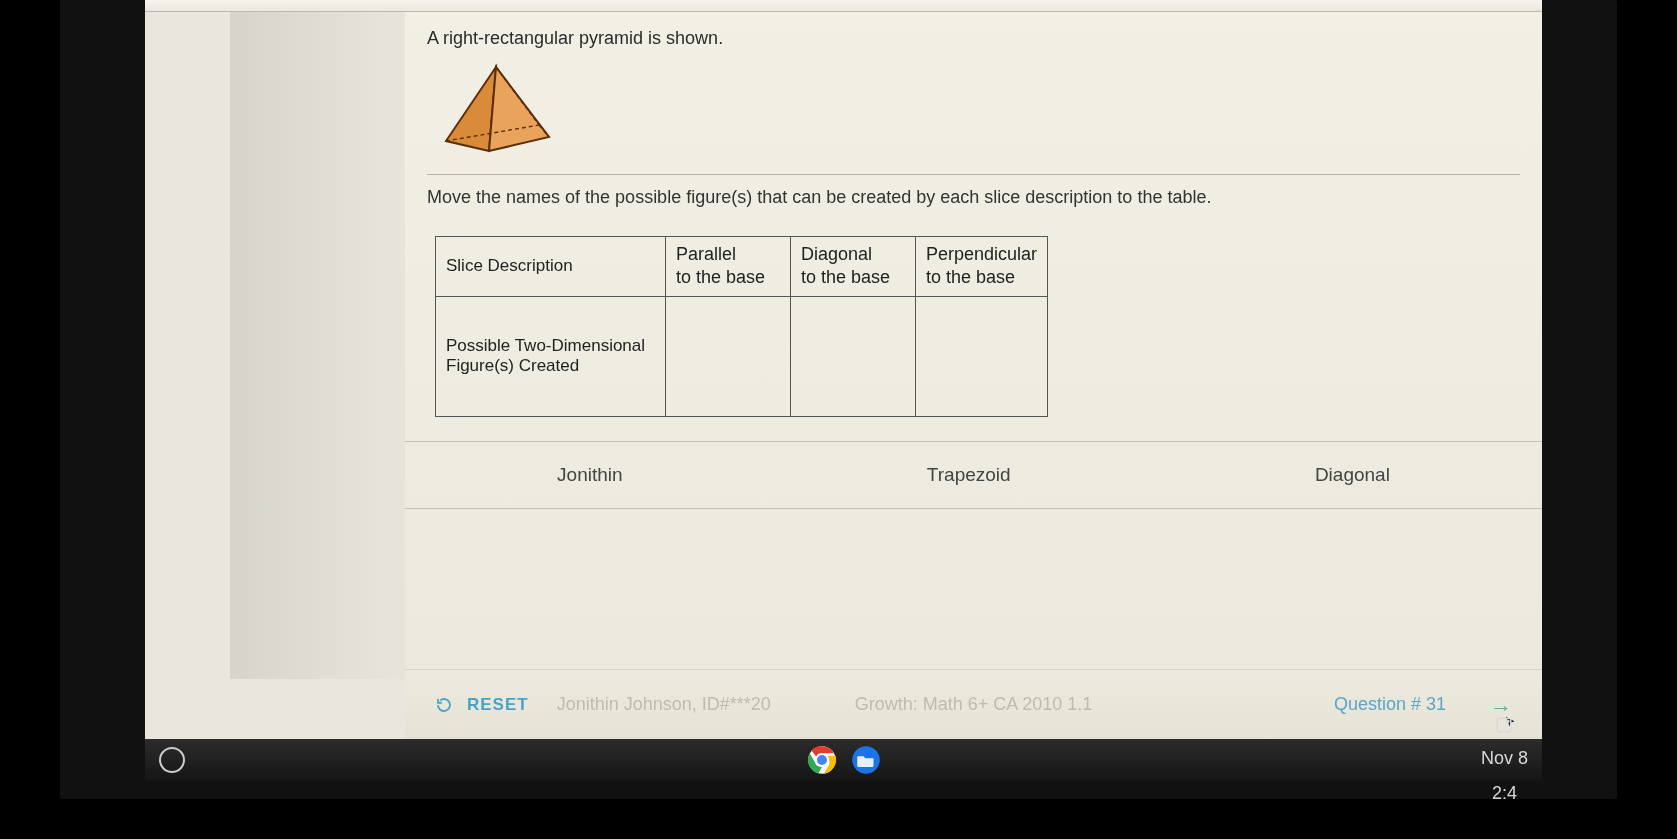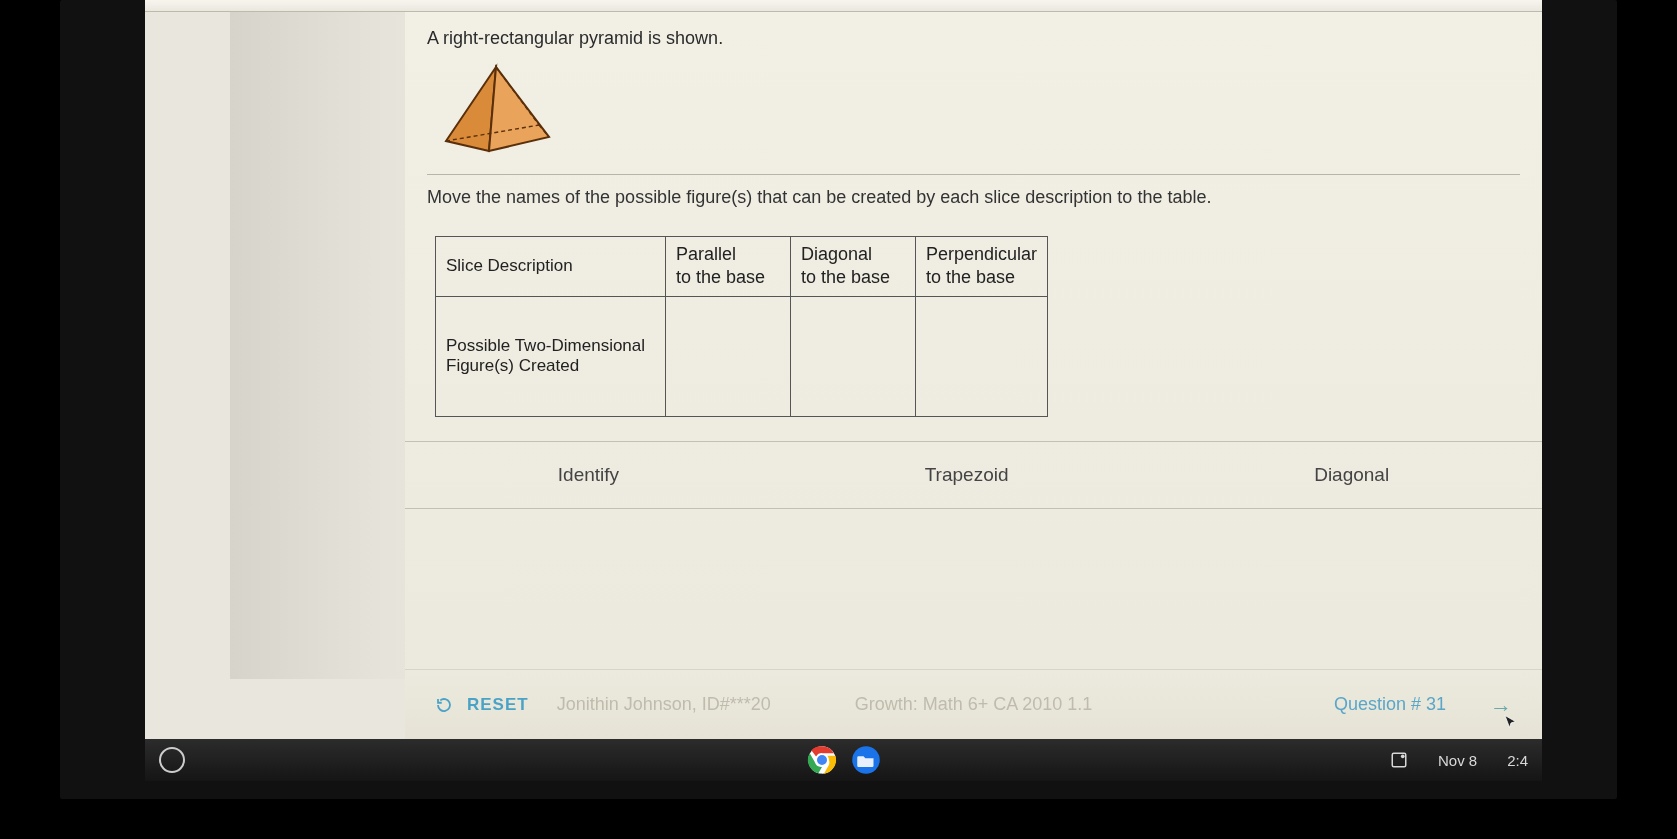--- a/index.html
+++ b/index.html
@@ -130,21 +130,21 @@
     cursor:pointer;
   }
   .shelf .center-icons {
     position:absolute; left:50%; transform:translateX(-50%);
     display:flex; gap:14px; align-items:center;
   }
   .shelf .chrome-icon, .shelf .files-icon {
     width:30px;height:30px;border-radius:50%;cursor:pointer;
   }
   .shelf .right {
-    margin-left:auto; display:flex; align-items:center; gap:30px; font-size:15px;color:#d8d8d8;
+    margin-left:auto; display:flex; align-items:center; gap:14px; font-size:18px;color:#d8d8d8;flex-direction:column;
   }
   .shelf .tray-icon{width:18px;height:18px;fill:#d8d8d8;}
   
   .left-fade{
     position:absolute;left:85px;top:12px;width:260px;bottom:60px;
     background: linear-gradient(90deg,#6b6a63 0%, #d9d6ca 60%, #ebe8dd 100%);
     opacity:.15;pointer-events:none;
   }
   
   .pyr-svg{width:130px;height:100px;}
@@ -197,21 +197,21 @@
             <td class="rowlbl">Possible Two-Dimensional Figure(s) Created</td>
             <td class="drop"></td>
             <td class="drop"></td>
             <td class="drop"></td>
           </tr>
         </tbody>
           </table>
       </div>
 
       <div class="choices-bar">
-        <span class="choice">Identify</span>
+        <span class="choice">Jonithin</span>
         <span class="choice">Trapezoid</span>
         <span class="choice">Diagonal</span>
       </div>
 
       <div class="footer">
         <span class="reset-btn">
           <svg viewBox="0 0 24 24">
               <path fill="none" stroke="#4aa3c7" stroke-width="2.4" d="M4 12a8 8 0 1 0 3-6.2M4 4v5h5"></path>
             </svg>
           <span>RESET</span>

